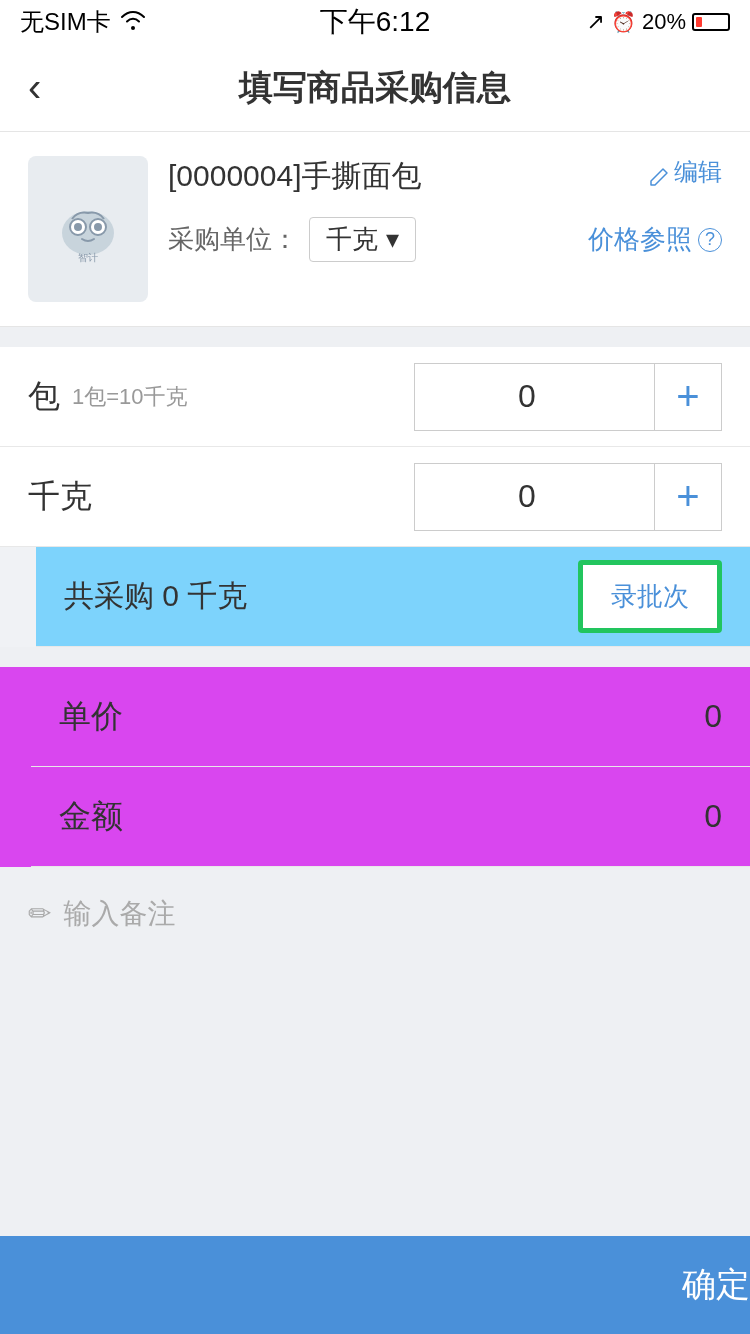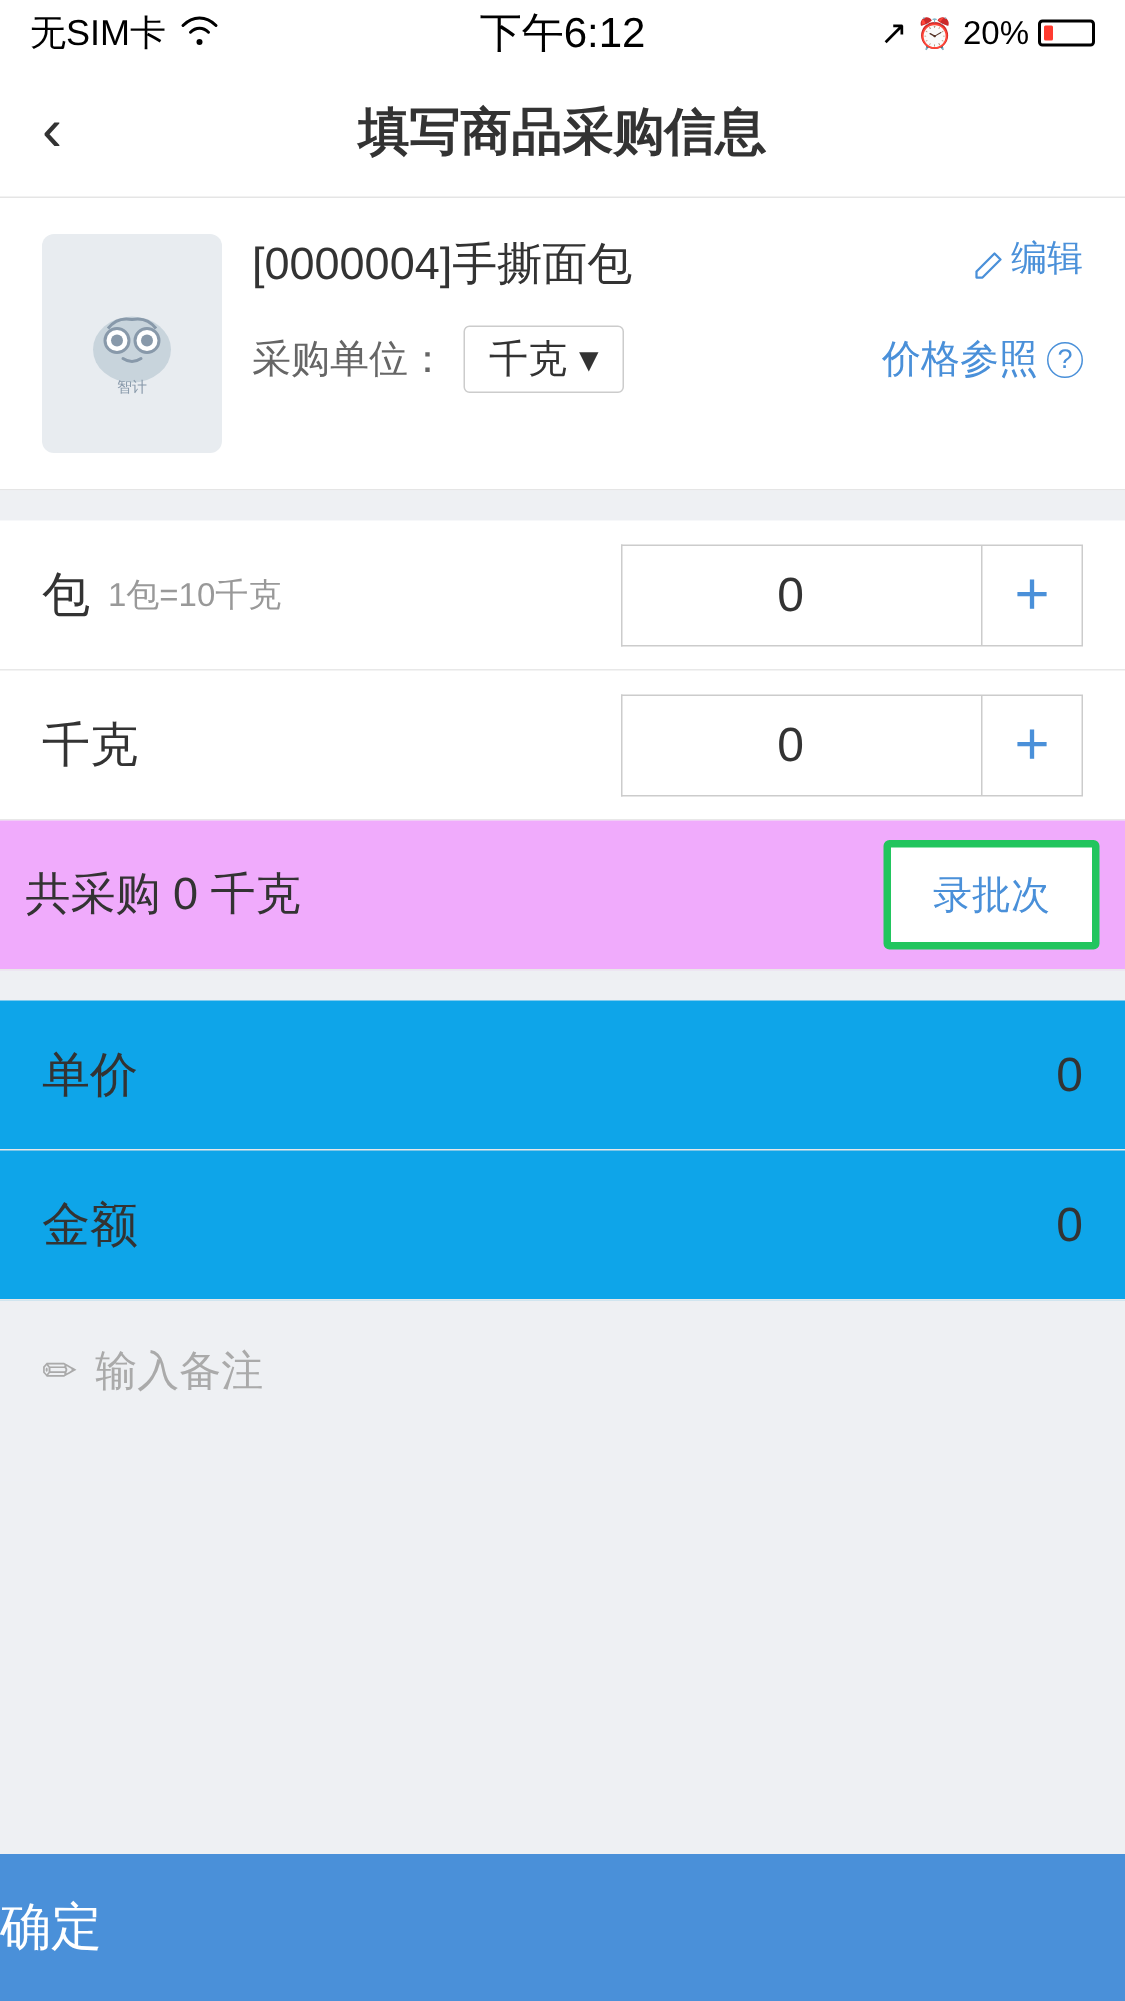--- a/index.html
+++ b/index.html
@@ -208,43 +208,45 @@
       justify-content: center;
       cursor: pointer;
       font-weight: 300;
     }
 
     
     .summary-row {
       display: flex;
       align-items: center;
       justify-content: space-between;
-      padding: 0 17px;
+      padding: 0 28px;
       height: 100px;
-      background: #f0abfc;
+      background: #7dd3fc;
       border-bottom: 1px solid #e8e8e8;
+      margin-left: 36px;
     }
     .summary-text {
       font-size: 30px;
       color: #333;
     }
     .record-batch-btn {
       border: 5px solid #22c55e;
       color: #4a90d9;
       background: #fff;
       padding: 14px 28px;
       font-size: 26px;
       border-radius: 4px;
       cursor: pointer;
     }
 
     
     .info-section {
-      background: #0ea5e9;
+      background: #d946ef;
       margin-top: 0;
+      padding-left: 31px;
     }
     .info-row {
       display: flex;
       align-items: center;
       justify-content: space-between;
       padding: 0 28px;
       height: 100px;
       border-bottom: 1px solid #e8e8e8;
     }
     .info-row-label {
@@ -285,21 +287,21 @@
     
     .confirm-btn-container {
       position: fixed;
       bottom: 0;
       left: 0;
       width: 750px;
       height: 98px;
       background: #4a90d9;
       display: flex;
       align-items: center;
-      justify-content: flex-start;
+      justify-content: flex-end;
       cursor: pointer;
     }
     .confirm-btn-text {
       font-size: 34px;
       color: #fff;
       font-weight: 500;
     }
     .battery-body {
       width: 38px;
       height: 18px;

